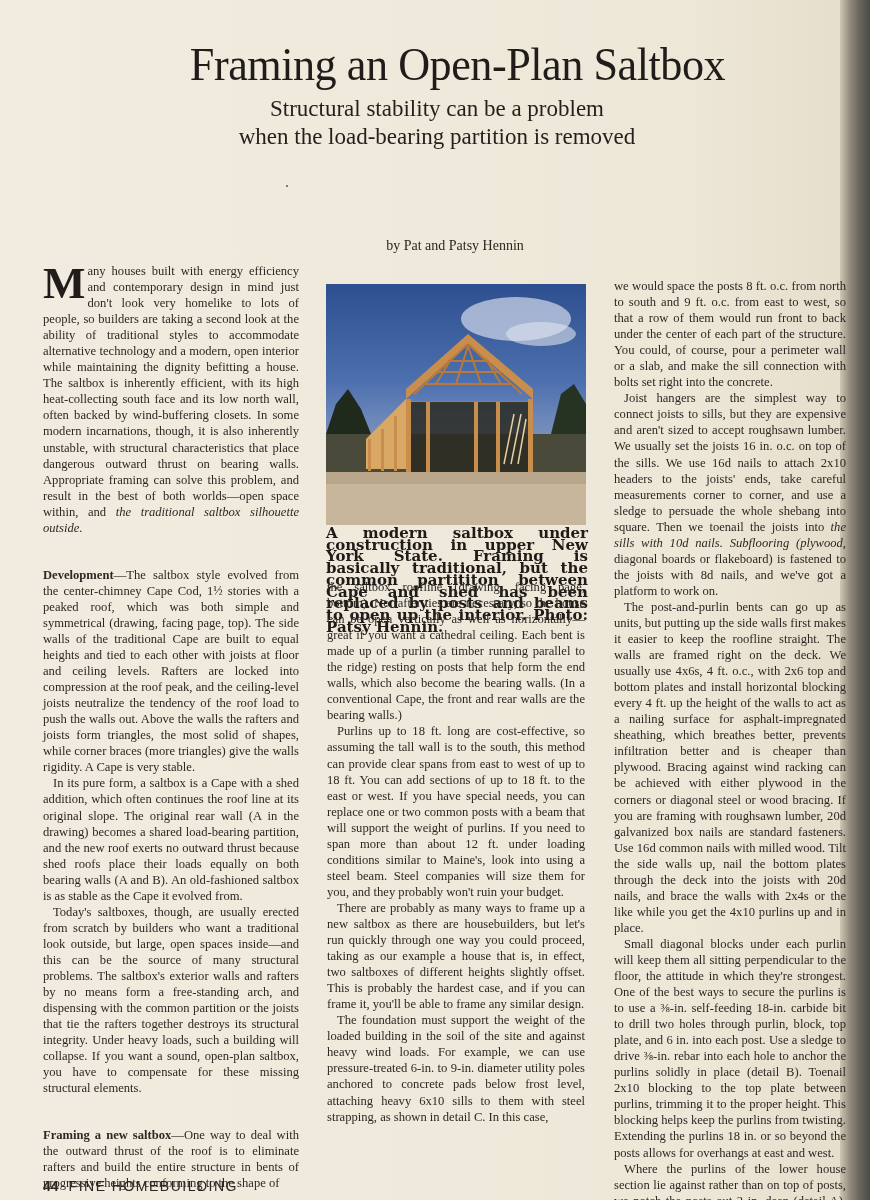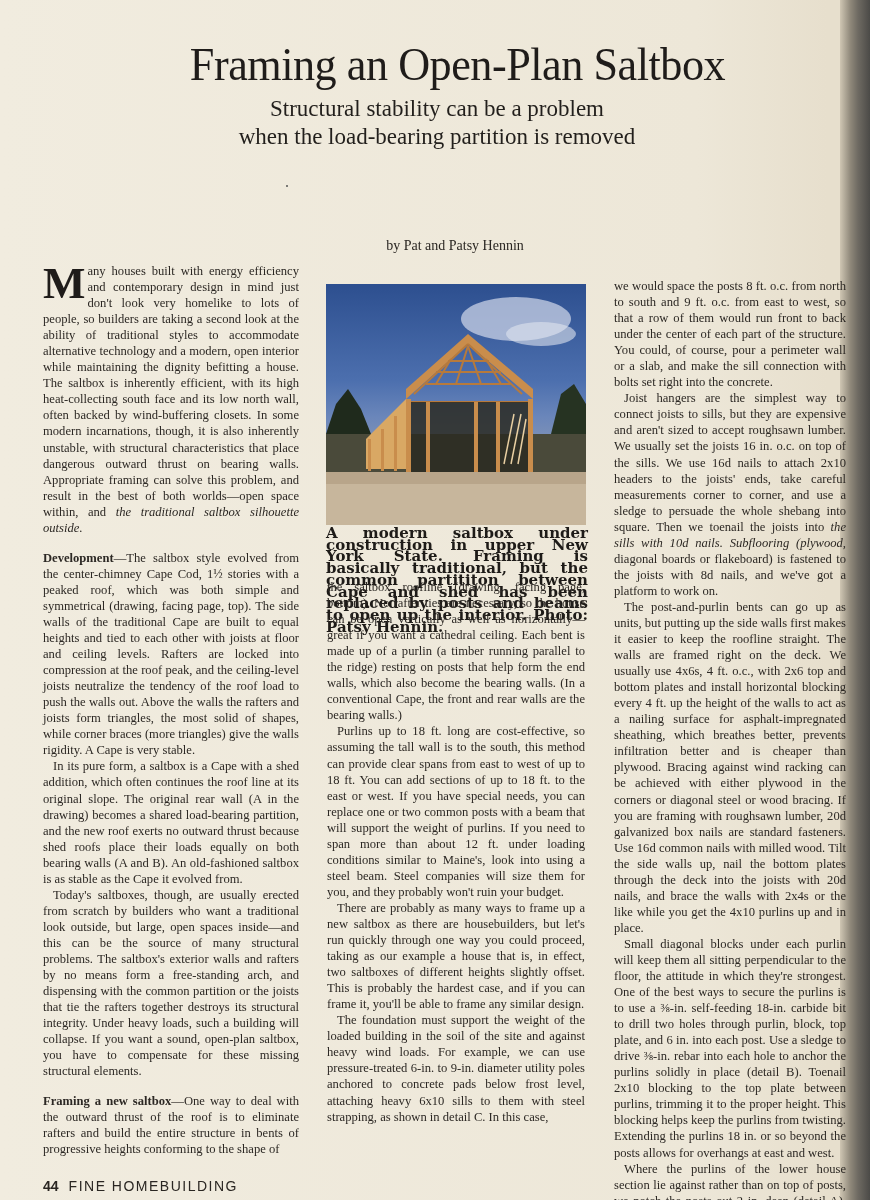--- a/index.html
+++ b/index.html
@@ -43,21 +43,21 @@
   }
   .col {
     position: absolute;
     font-family: "Liberation Serif", serif;
     font-size: 12.6px; line-height: 16.05px;
     text-align: justify;
     color: #2c2824;
   }
   .col p { margin: 0; text-indent: 10px; }
   .col p.noindent { text-indent: 0; }
-  .col p.gap { margin-top: 14px; }
+  .col p.gap { margin-top: 31px; }
   .col1 { left: 43px; top: 263px; width: 256px; }
   .col2 { left: 327px; top: 579px; width: 258px; }
   .col3 { left: 614px; top: 278px; width: 232px; overflow: hidden; }
   .dropcap {
     float: left;
     font-size: 45px; line-height: 36px;
     font-weight: bold;
     margin: 2px 2px 0 0;
     color: #1f1c1a;
   }

